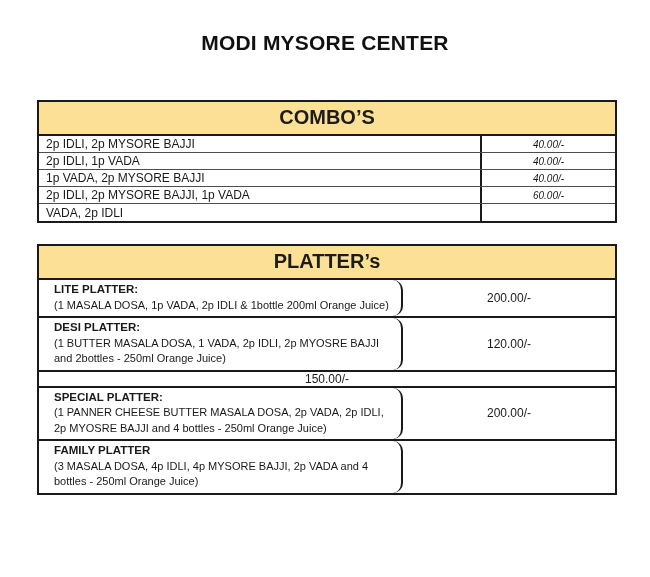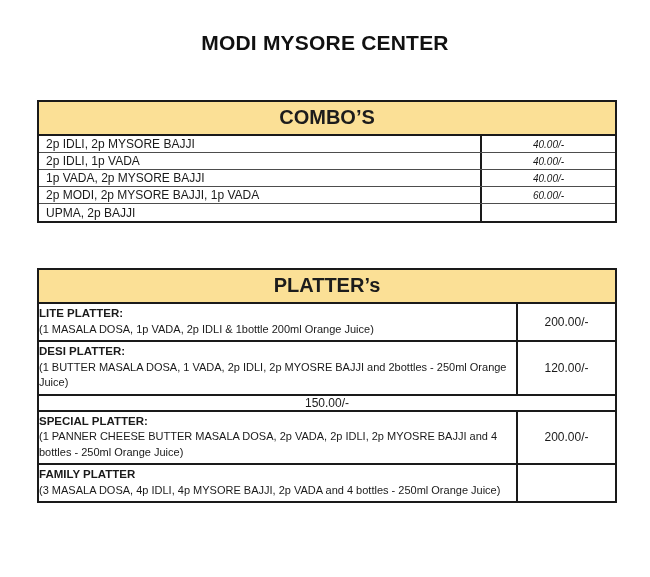--- a/index.html
+++ b/index.html
@@ -22,21 +22,21 @@
     letter-spacing:0.2px;
   }
   .menu-table {
     position:absolute;
     left:37px;
     width:580px;
     border:2px solid var(--border-c, #1a1a1a);
     background:#ffffff;
   }
   .table-combos   { top:100px; }
-  .table-platters { top:244px;margin-top:24px; }
+  .table-platters { top:244px; }
   .section-header {
     background:var(--header-bg, #FBE096);
     border-bottom:2px solid var(--border-c, #1a1a1a);
     text-align:center;
     font-weight:700;
     font-size:20px;
     color:#1c1c1c;
     padding:4px 0 5px 0;
   }
   
@@ -66,23 +66,24 @@
     font-style:italic;
   }
   
   .platter-row {
     display:flex;
     align-items:stretch;
     border-bottom:2px solid var(--border-c, #1a1a1a);
   }
   .platter-row:last-child { border-bottom:none; }
   .platter-cell {
-    width:479px;
+    width:364px;
     border-right:2px solid var(--border-c, #1a1a1a);
-    padding:2px 6px 3px 0;
+    padding:2px 6px 3px 15px;
+    border-radius:10px;
   }
   .platter-name {
     font-weight:700;
     font-size:11.5px;
     line-height:15.5px;
   }
   .platter-desc {
     font-size:11px;
     line-height:15.5px;
   }
@@ -110,25 +111,25 @@
     </div>
     <div class="combo-row">
       <div class="combo-item">2p IDLI, 1p VADA</div>
       <div class="combo-price">40.00/-</div>
     </div>
     <div class="combo-row">
       <div class="combo-item">1p VADA, 2p MYSORE BAJJI</div>
       <div class="combo-price">40.00/-</div>
     </div>
     <div class="combo-row">
-      <div class="combo-item">2p MODI, 2p MYSORE BAJJI, 1p VADA</div>
+      <div class="combo-item">2p IDLI, 2p MYSORE BAJJI, 1p VADA</div>
       <div class="combo-price">60.00/-</div>
     </div>
     <div class="combo-row">
-      <div class="combo-item">UPMA, 2p BAJJI</div>
+      <div class="combo-item">VADA, 2p IDLI</div>
     </div>
   </div>
 
   <div class="menu-table table-platters">
     <div class="section-header">PLATTER’s</div>
 
     <div class="platter-row">
       <div class="platter-cell">
         <div class="platter-name">LITE PLATTER:</div>
         <div class="platter-desc">(1 MASALA DOSA, 1p VADA, 2p IDLI &amp; 1bottle 200ml Orange Juice)</div>

